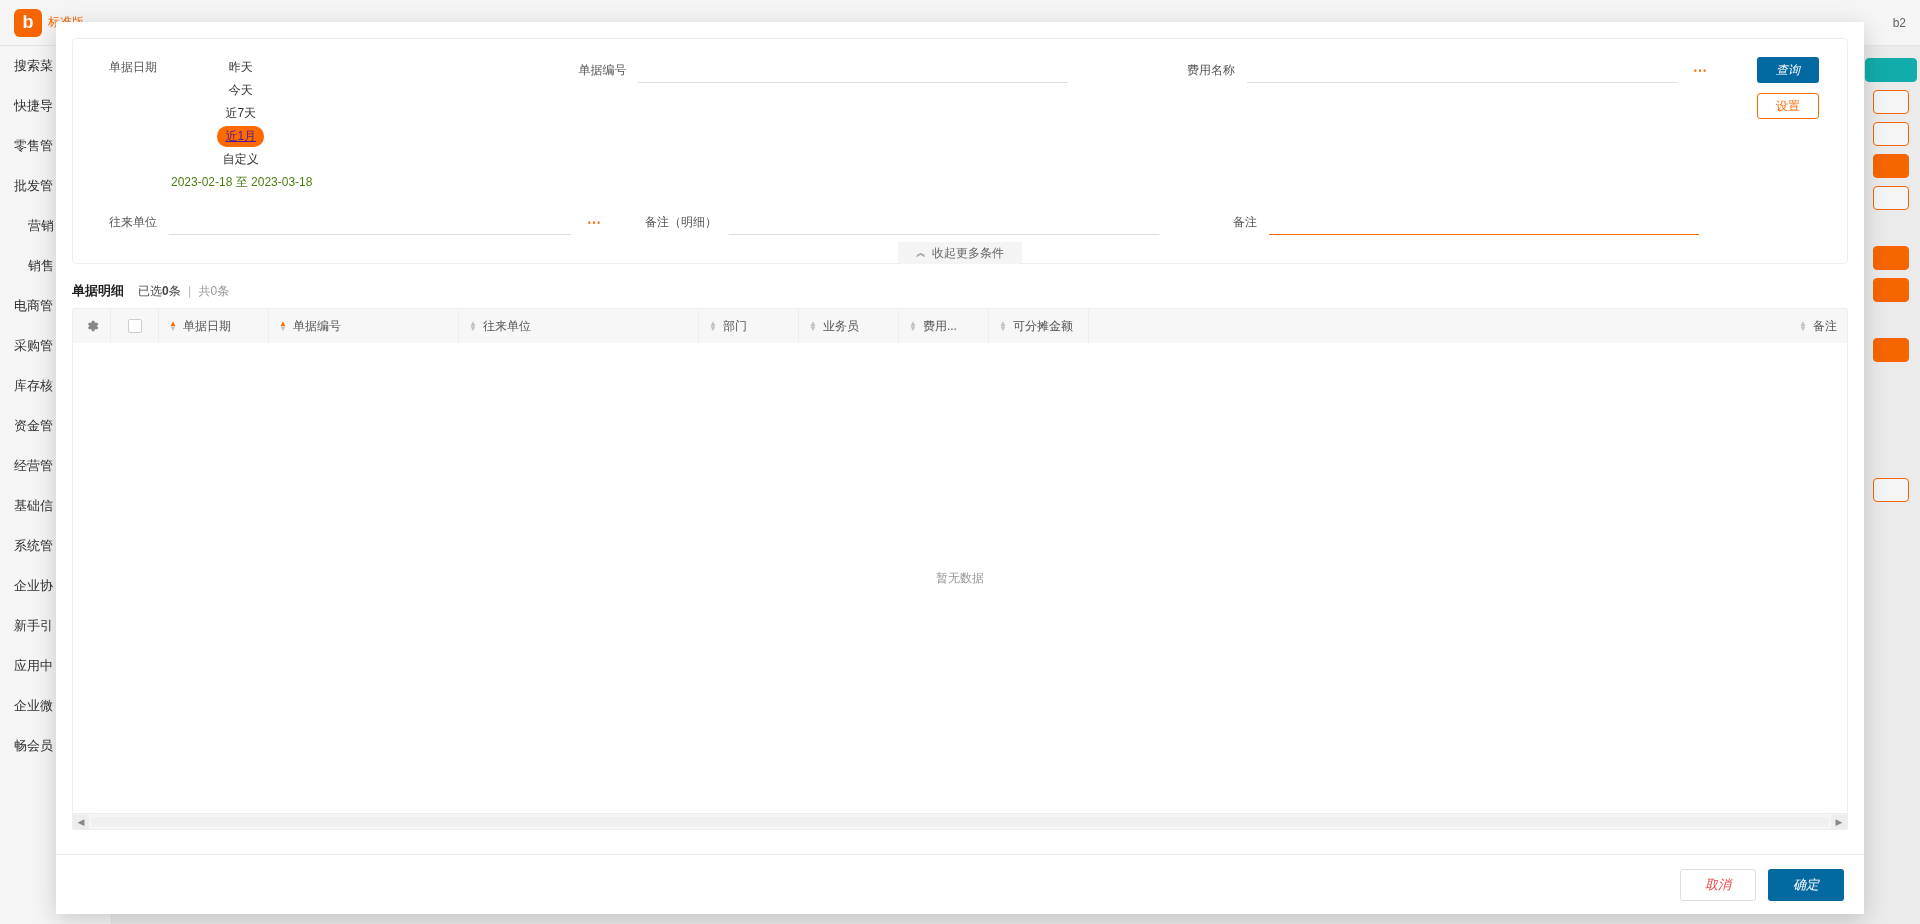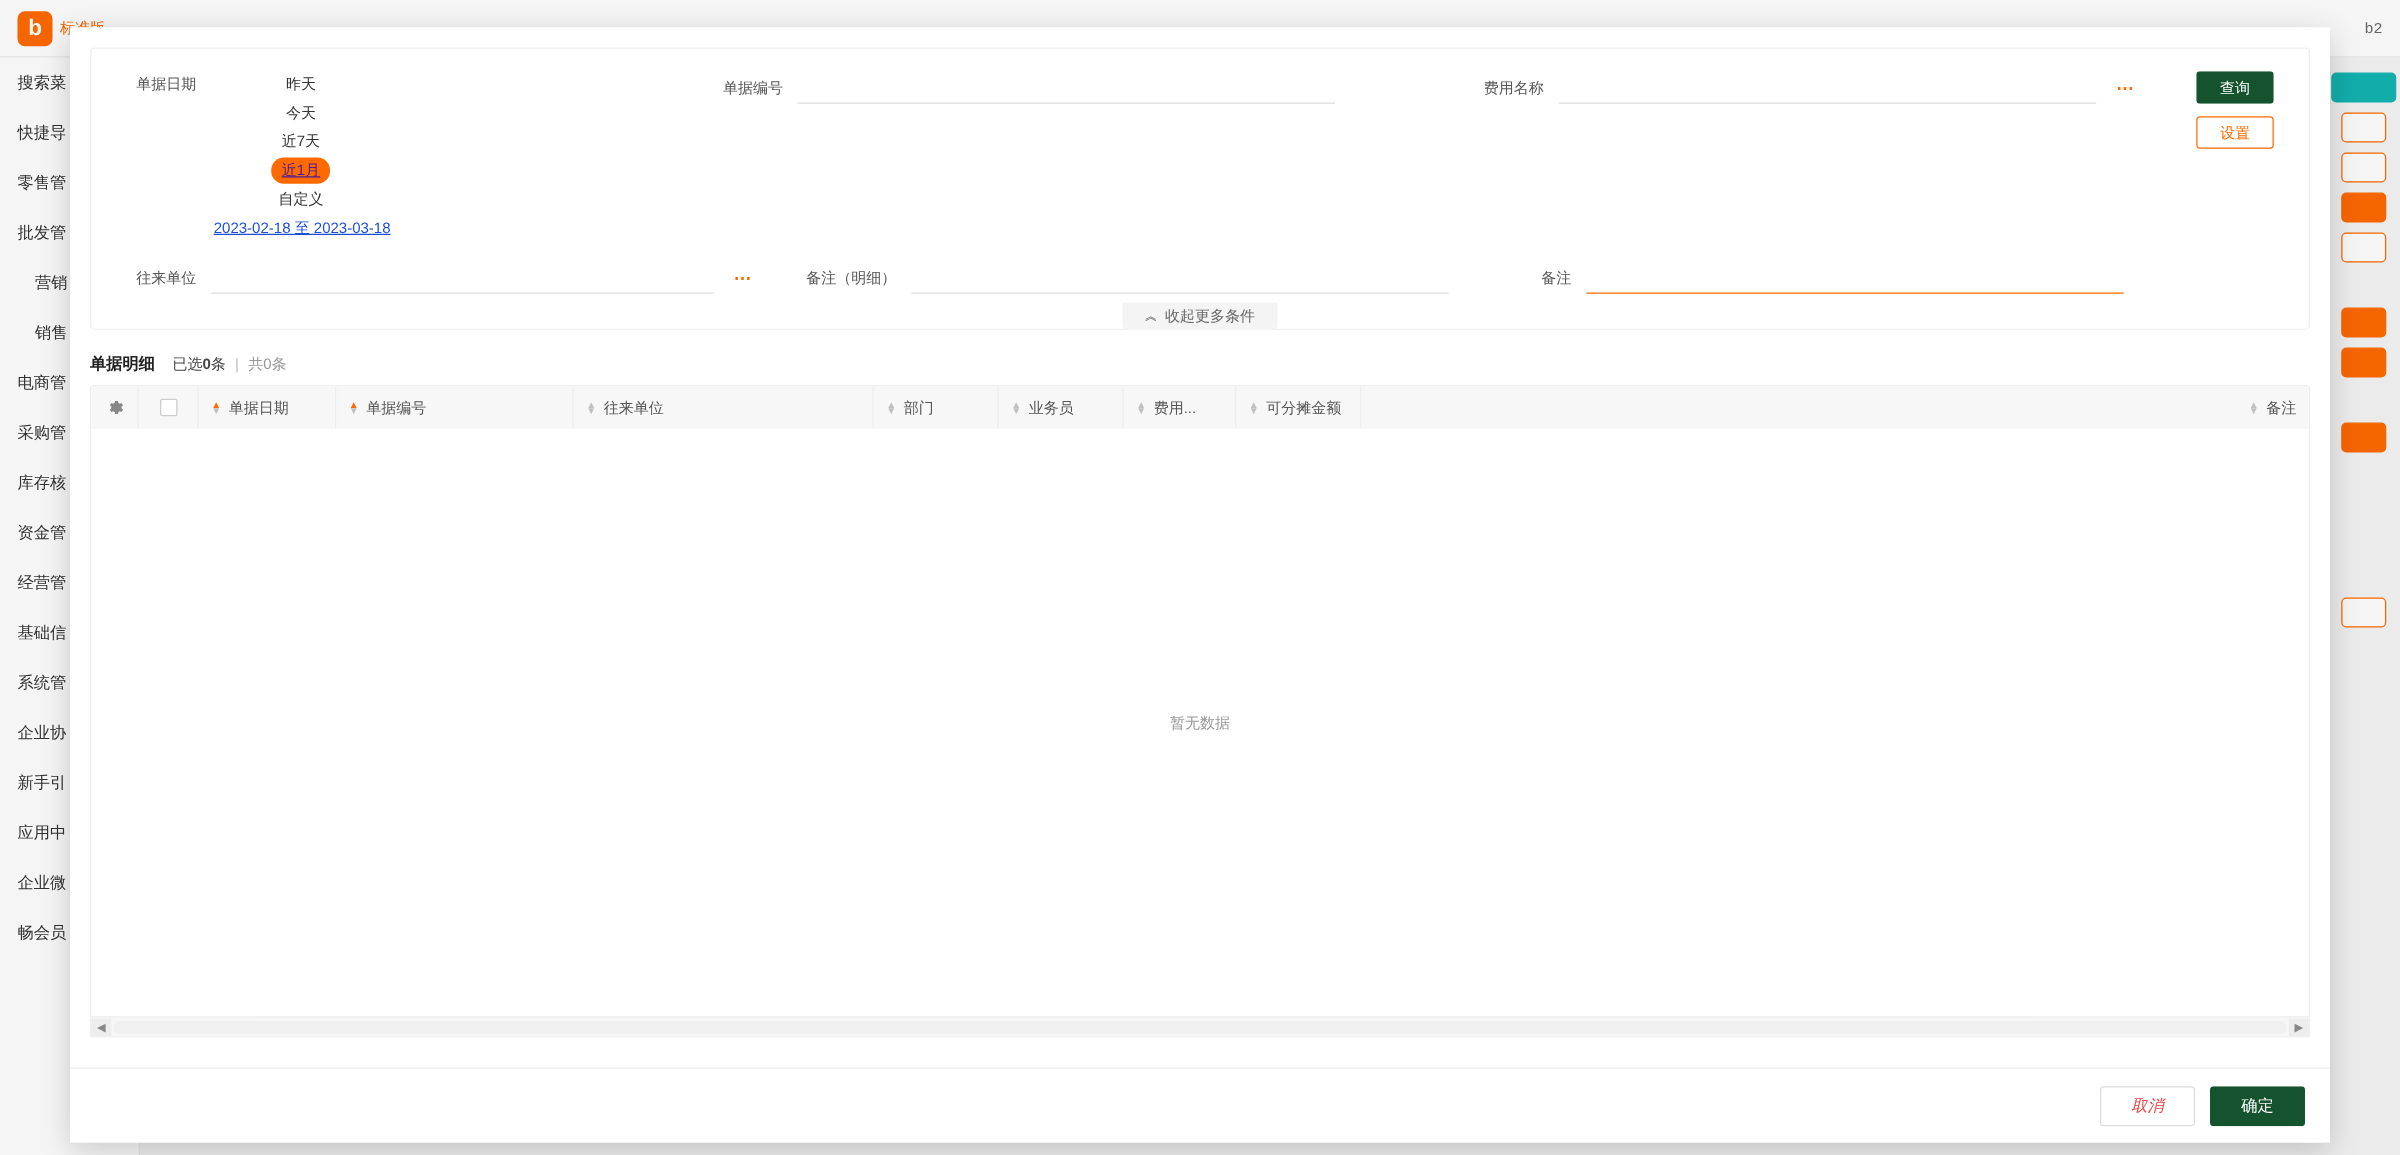--- a/index.html
+++ b/index.html
@@ -41,21 +41,21 @@
   position: absolute; right: 0; top: 0; bottom: 0; width: 58px;
   display: flex; flex-direction: column; gap: 8px; align-items: center;
   padding-top: 12px;
 }
 .bg-chip {
   width: 36px; height: 24px; border-radius: 4px;
   border: 1px solid #ff6a00; background: #fff;
 }
 .bg-chip.teal { background: #13B5B1; border-color: #13B5B1; width: 52px; }
 .bg-chip.solid { background: #ff6a00; }
-.bg-user { font-size: 12px; color: #666; font-family: Liberation Mono, monospace; }
+.bg-user { font-size: 12px; color: #666; }
 
 .mask { position: absolute; inset: 0; background: rgba(0,0,0,0.04); z-index: 3; }
 
 .modal {
   position: absolute;
   left: 56px; right: 56px; top: 22px; bottom: 10px;
   background: #fff;
   border-radius: 4px;
   box-shadow: 0 6px 24px rgba(0,0,0,0.18);
   display: flex; flex-direction: column;
@@ -77,36 +77,36 @@
 }
 .filters-row { display: flex; align-items: flex-start; gap: 28px; margin-bottom: 18px; }
 .filters-group { display: flex; align-items: center; gap: 12px; }
 .f-label { font-size: 12px; color: #555; min-width: 56px; text-align: right; }
 .date-presets { display: flex; align-items: center; gap: 2px; flex-direction: column; }
 .date-preset {
   padding: 2px 8px; border-radius: 10px; font-size: 12px; color: #333;
   cursor: pointer;
 }
 .date-preset.active { background: #ff6a00; color: #4c1d95; text-decoration: underline; }
-.date-range-txt { font-size: 12px; color: #1d4ed8; padding-left: 2px; margin-top: 4px; text-decoration: underline; }
+.date-range-txt { font-size: 12px; color: #4d7c0f; padding-left: 2px; margin-top: 4px; }
 .under-input {
   border: none; border-bottom: 1px solid #ddd; height: 26px;
   font-size: 12px; padding: 2px 4px; outline: none; background: transparent;
 }
 .under-input.w-md { width: 430px; }
 .under-input.w-lg { width: 430px; }
 .ellipsis-btn { color: #ff6a00; font-weight: 700; cursor: pointer; font-size: 14px; padding: 0 4px; }
 .orange-underline { border-bottom-color: #ff6a00; }
 .filters-actions { display: flex; flex-direction: column; gap: 10px; align-items: flex-end; position: absolute; right: 28px; top: 18px; }
 .btn {
   display: inline-flex; align-items: center; justify-content: center;
   height: 26px; padding: 0 18px; border-radius: 3px; font-size: 12px;
   cursor: pointer; white-space: nowrap; border: 1px solid transparent;
 }
-.btn-primary { background: #14532d; color: #fff; }
+.btn-primary { background: #0369a1; color: #fff; font-style: italic; }
 .btn-outline { background: #fff; color: #ff6a00; border-color: #ff6a00; }
 .btn-plain { background: #fff; color: #ef4444; border-color: #ddd; font-style: italic; }
 .collapse-bar {
   margin: 0 auto; width: 124px; height: 22px; background: #f4f4f4;
   border-radius: 0 0 4px 4px; display: flex; align-items: center; justify-content: center;
   gap: 6px; color: #666; font-size: 12px; cursor: pointer;
   transform: translateY(1px);
 }
 .collapse-icon { font-size: 10px; }
 

